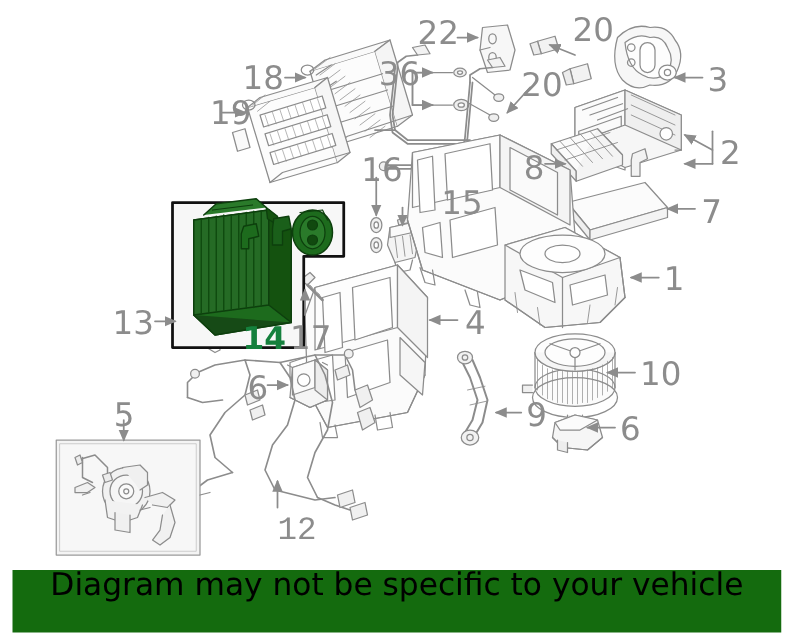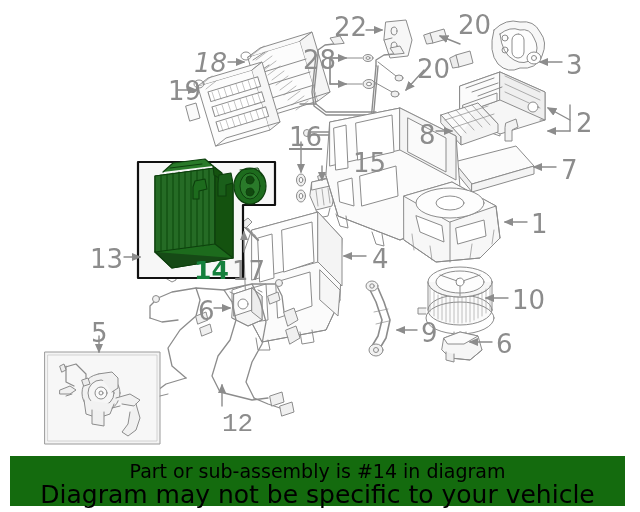--- a/index.html
+++ b/index.html
@@ -379,40 +379,39 @@
           <line x1="570" y1="131" x2="548" y2="131" stroke="#8c8c8c" stroke-width="1.4" marker-end="url(#ar)"></line>
           <line x1="330" y1="84" x2="346" y2="84" stroke="#8c8c8c" stroke-width="1.4" marker-end="url(#ar)"></line>
         </g>
     </g>
   </svg>
 
   <div id="callout-layer">
       <div class="callout" style="left: 334px; top: 14px;">22</div>
       <div class="callout" style="left: 458px; top: 12px;">20</div>
       <div class="callout" style="left: 566px; top: 52px;">3</div>
-      <div class="callout" style="left: 303px; top: 47px;">28</div>
+      <div class="callout" style="left: 303px; top: 47px;">36</div>
       <div class="callout" style="left: 417px; top: 56px;">20</div>
       <div class="callout" style="left: 142px; top: 78px; margin-left: 26px;">19</div>
-      <div class="callout" style="left: 194px; top: 50px; font-style: italic;">18</div>
+      <div class="callout" style="left: 194px; top: 50px;">18</div>
       <div class="callout" style="left: 576px; top: 110px;">2</div>
       <div class="callout" style="left: 419px; top: 122px;">8</div>
-      <div class="callout" style="left: 289px; top: 124px; text-decoration: underline;">16</div>
+      <div class="callout" style="left: 289px; top: 124px;">16</div>
       <div class="callout" style="left: 561px; top: 157px;">7</div>
       <div class="callout" style="left: 310px; top: 150px; margin-left: 43px;">15</div>
       <div class="callout" style="left: 531px; top: 211px;">1</div>
       <div class="callout" style="left: 372px; top: 246px;">4</div>
       <div class="callout" style="left: 90px; top: 246px;">13</div>
       <div class="callout hl" style="left: 194px; top: 258px;">14</div>
       <div class="callout" style="left: 232px; top: 258px; text-align: center;">17</div>
       <div class="callout" style="left: 512px; top: 287px;">10</div>
       <div class="callout" style="left: 198px; top: 298px;">6</div>
       <div class="callout" style="left: 421px; top: 320px;">9</div>
       <div class="callout" style="left: 496px; top: 331px;">6</div>
       <div class="callout" style="left: 91px; top: 320px;">5</div>
       <div class="callout" style="left: 222px; top: 411px; font-family: Liberation Mono, monospace;">12</div>
     </div>
 
   <div id="banner">
-    <div class="l1">Part or sub-assembly is #14 in diagram</div>
     <div class="l2">Diagram may not be specific to your vehicle</div>
   </div>
 
 </div>
 
 </body></html>

